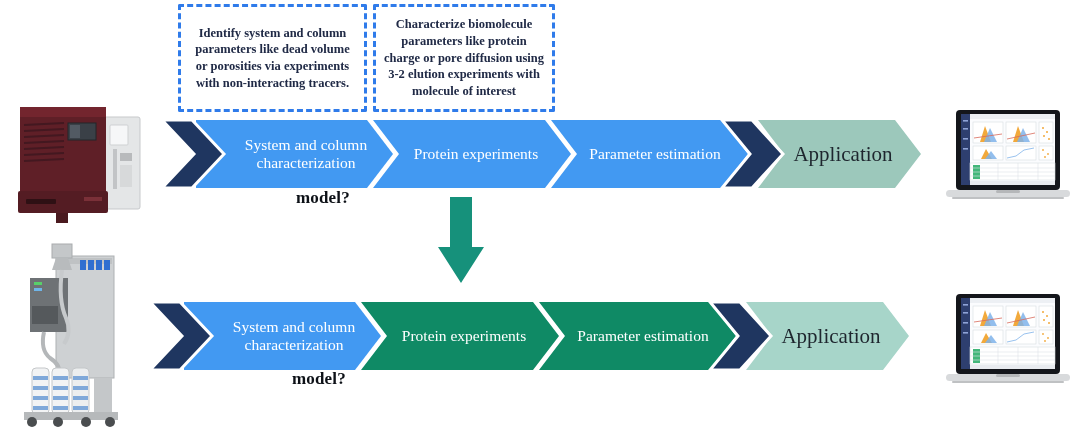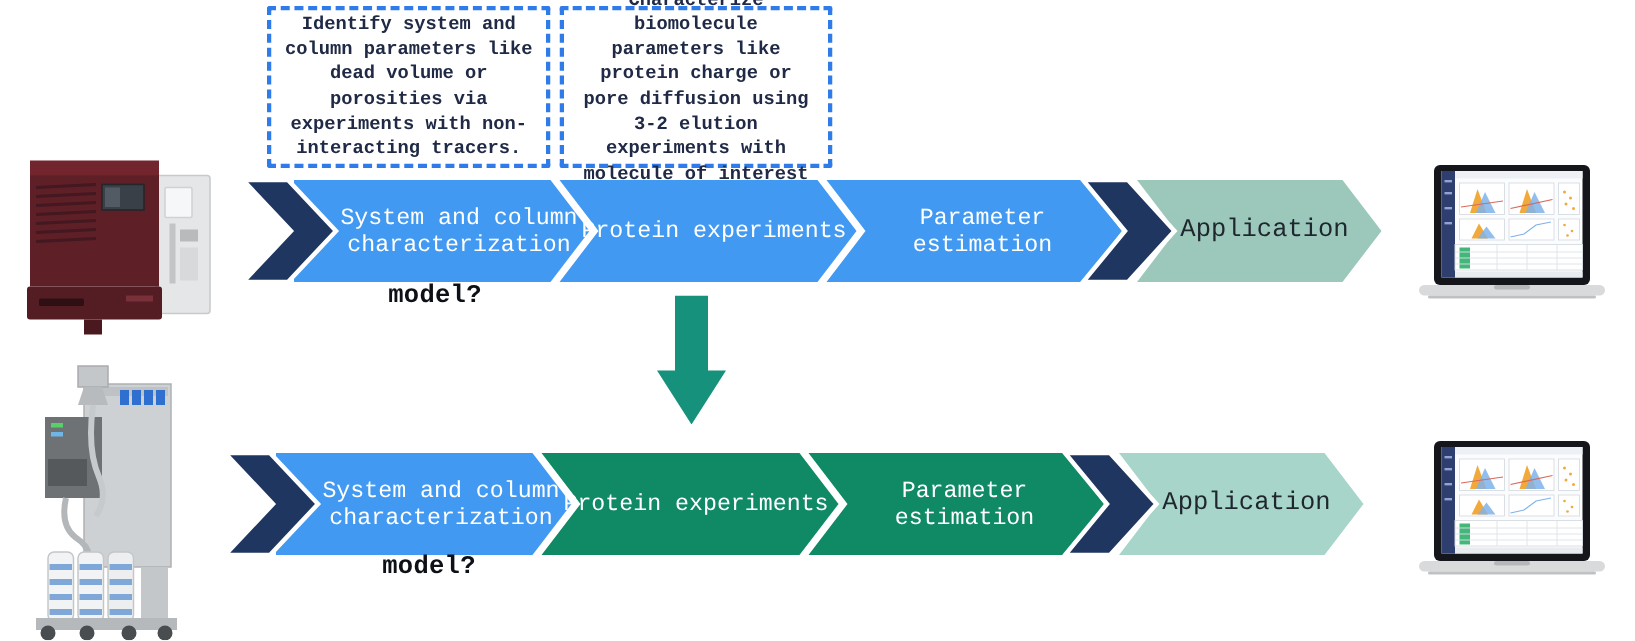--- a/index.html
+++ b/index.html
@@ -1,34 +1,34 @@
 <!DOCTYPE html>
 <html><head>
 <meta charset="utf-8">
 <style>
   html,body{margin:0;padding:0;background:#ffffff;}
   #stage{
     position:relative;width:1090px;height:427px;background:#ffffff;overflow:hidden;
-    font-family:Liberation Mono, monospace;
+    font-family:Liberation Serif, serif;
   }
   .callout{
     position:absolute;box-sizing:border-box;border:3px dashed #2f7bea;border-radius:2px;
     display:flex;align-items:center;justify-content:center;text-align:center;
     font-weight:bold;color:#202a46;font-size:12.5px;line-height:1.33;padding:3px 7px;
     background:transparent;
   }
   .flow-row{position:absolute;height:84px;width:762px;}
   .flow-row svg{position:absolute;left:0;top:0;}
   .step-label{
     position:absolute;top:0;height:68px;display:flex;align-items:center;justify-content:center;
     text-align:center;font-size:15.5px;color:#ffffff;line-height:1.18;
   }
-  .app-label{color:#1e262e;font-size:17px;}
+  .app-label{color:#1e262e;font-size:21px;}
   .model-q{
-    position:absolute;width:120px;text-align:center;font-weight:800;font-size:17px;
+    position:absolute;width:120px;text-align:right;font-weight:800;font-size:17px;
     color:#0d1117;letter-spacing:.2px;
   }
   .photo{position:absolute;}
 </style>
 </head>
 <body>
 
 <div id="stage">
 
   <div class="callout" style="left:178px;top:4px;width:189px;height:108px;">Identify system and column parameters like dead volume or porosities via experiments with non-interacting tracers.</div>

